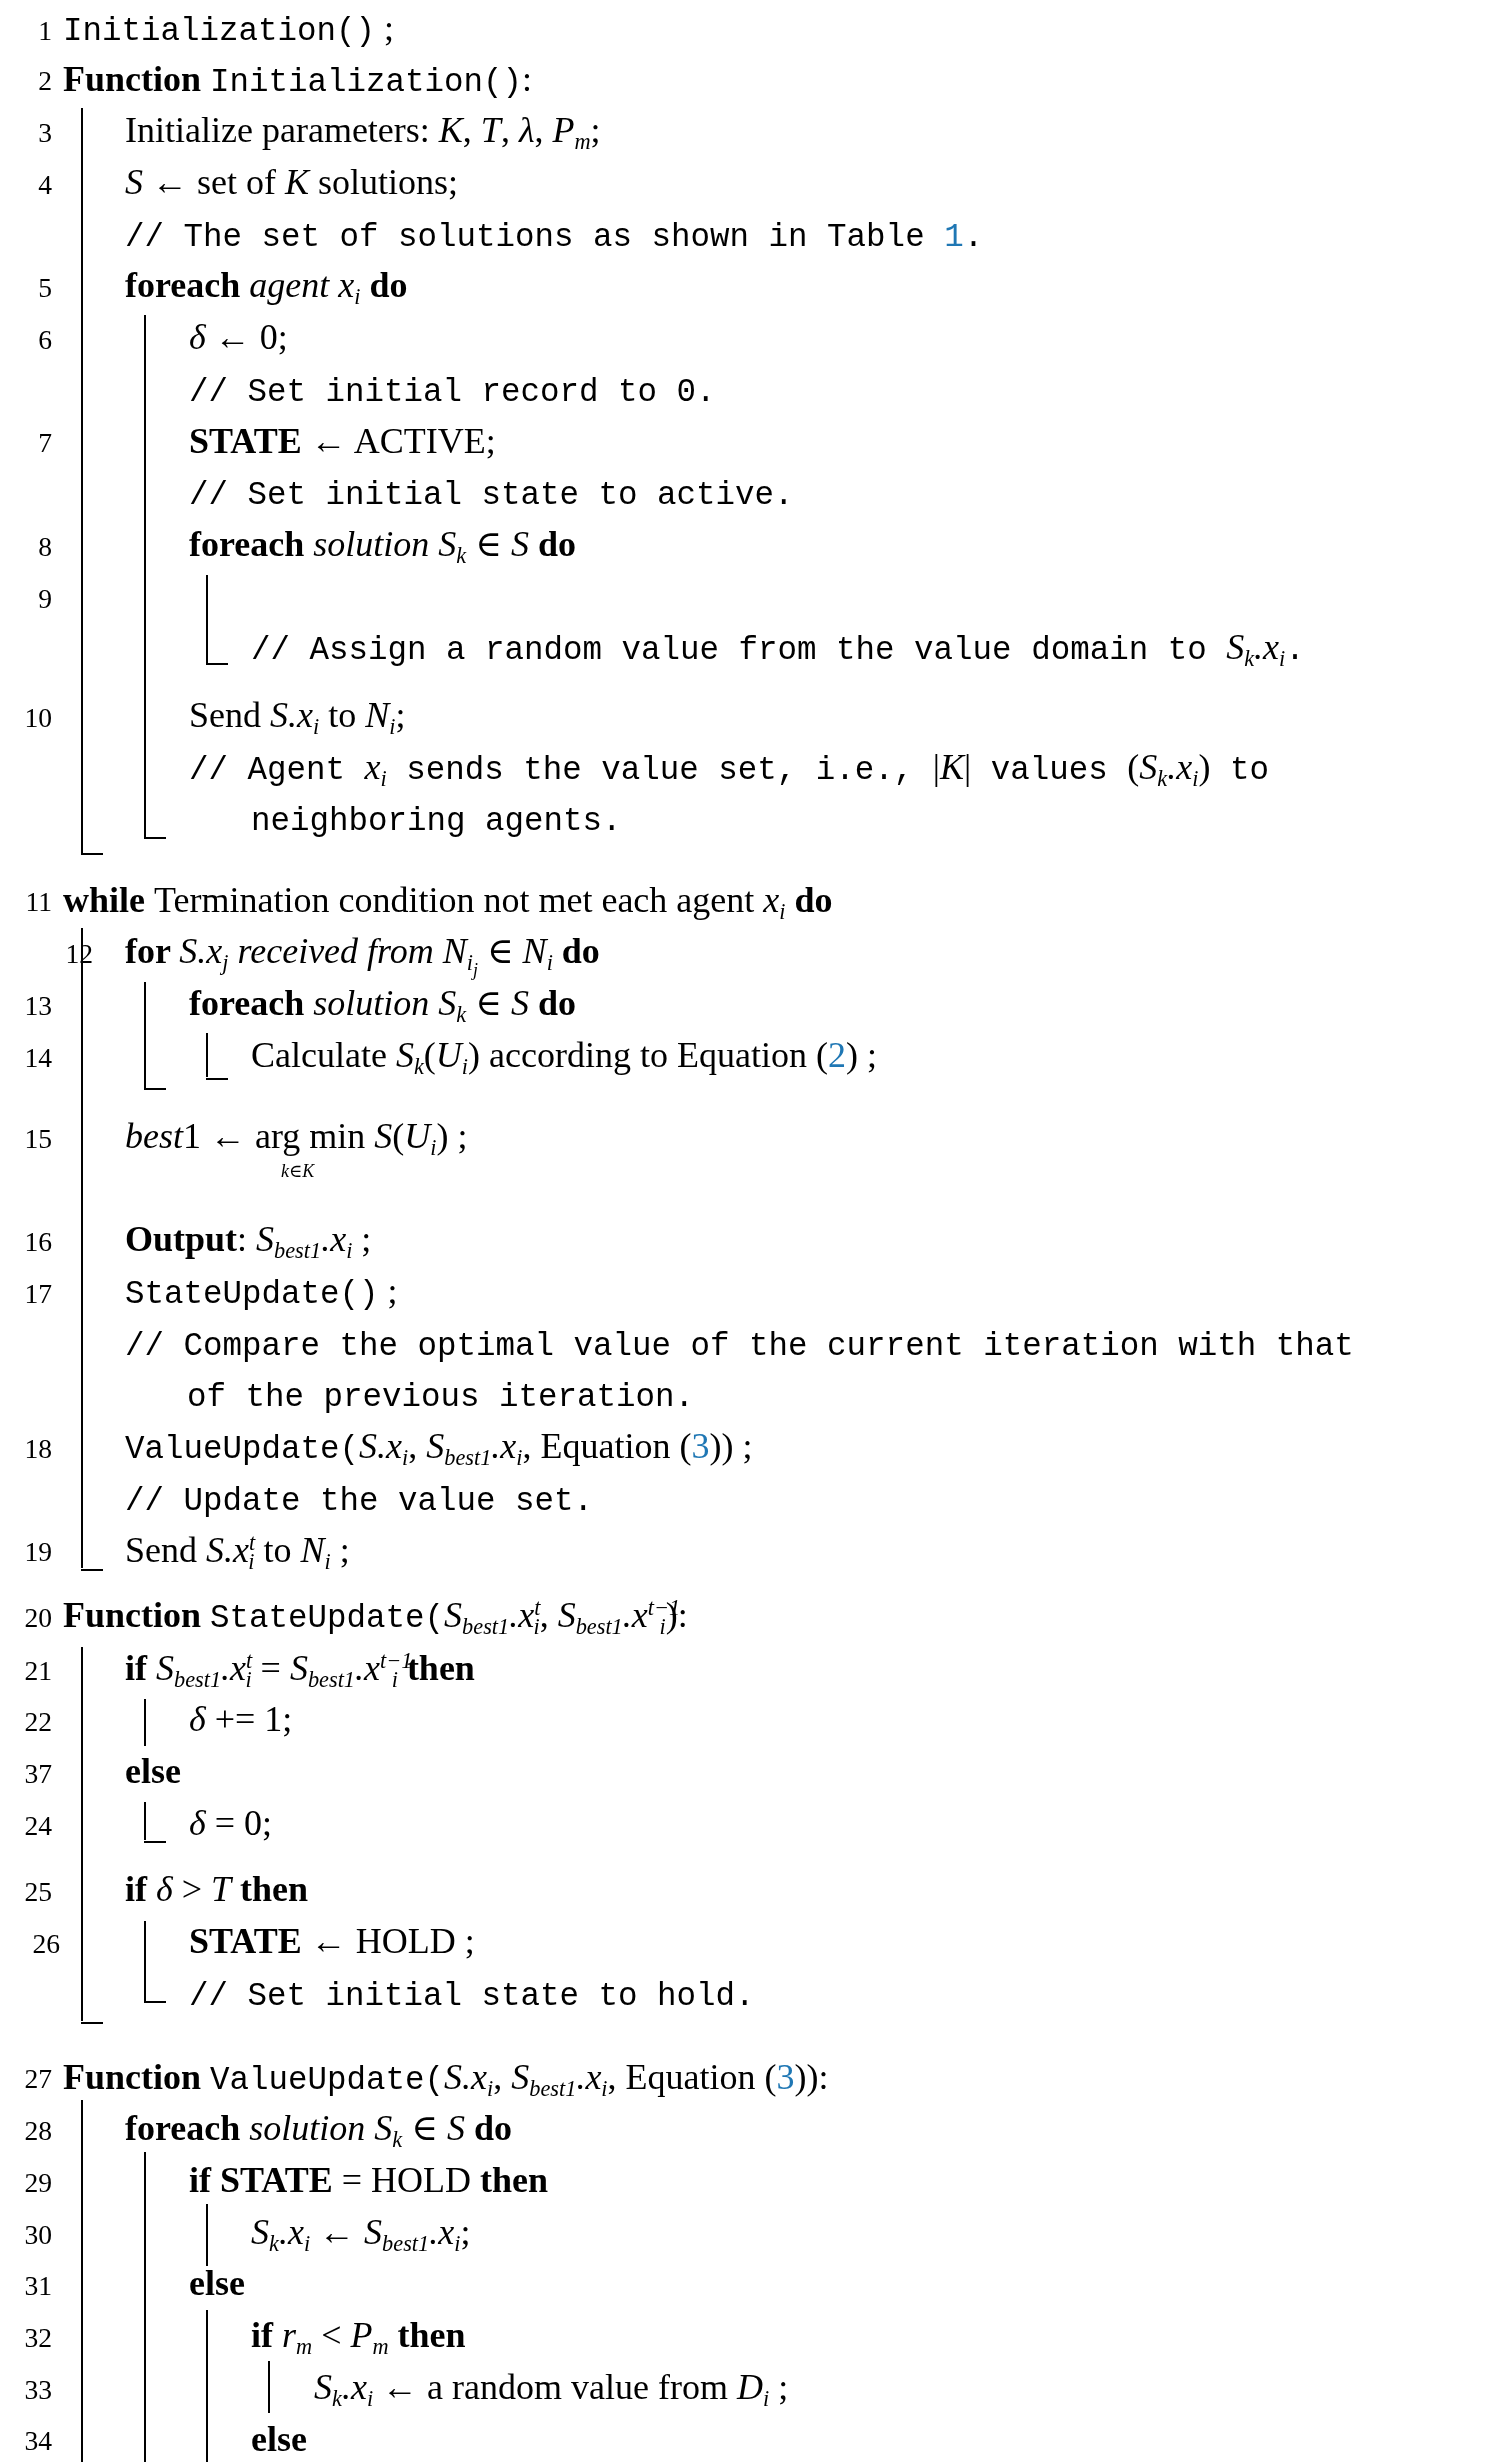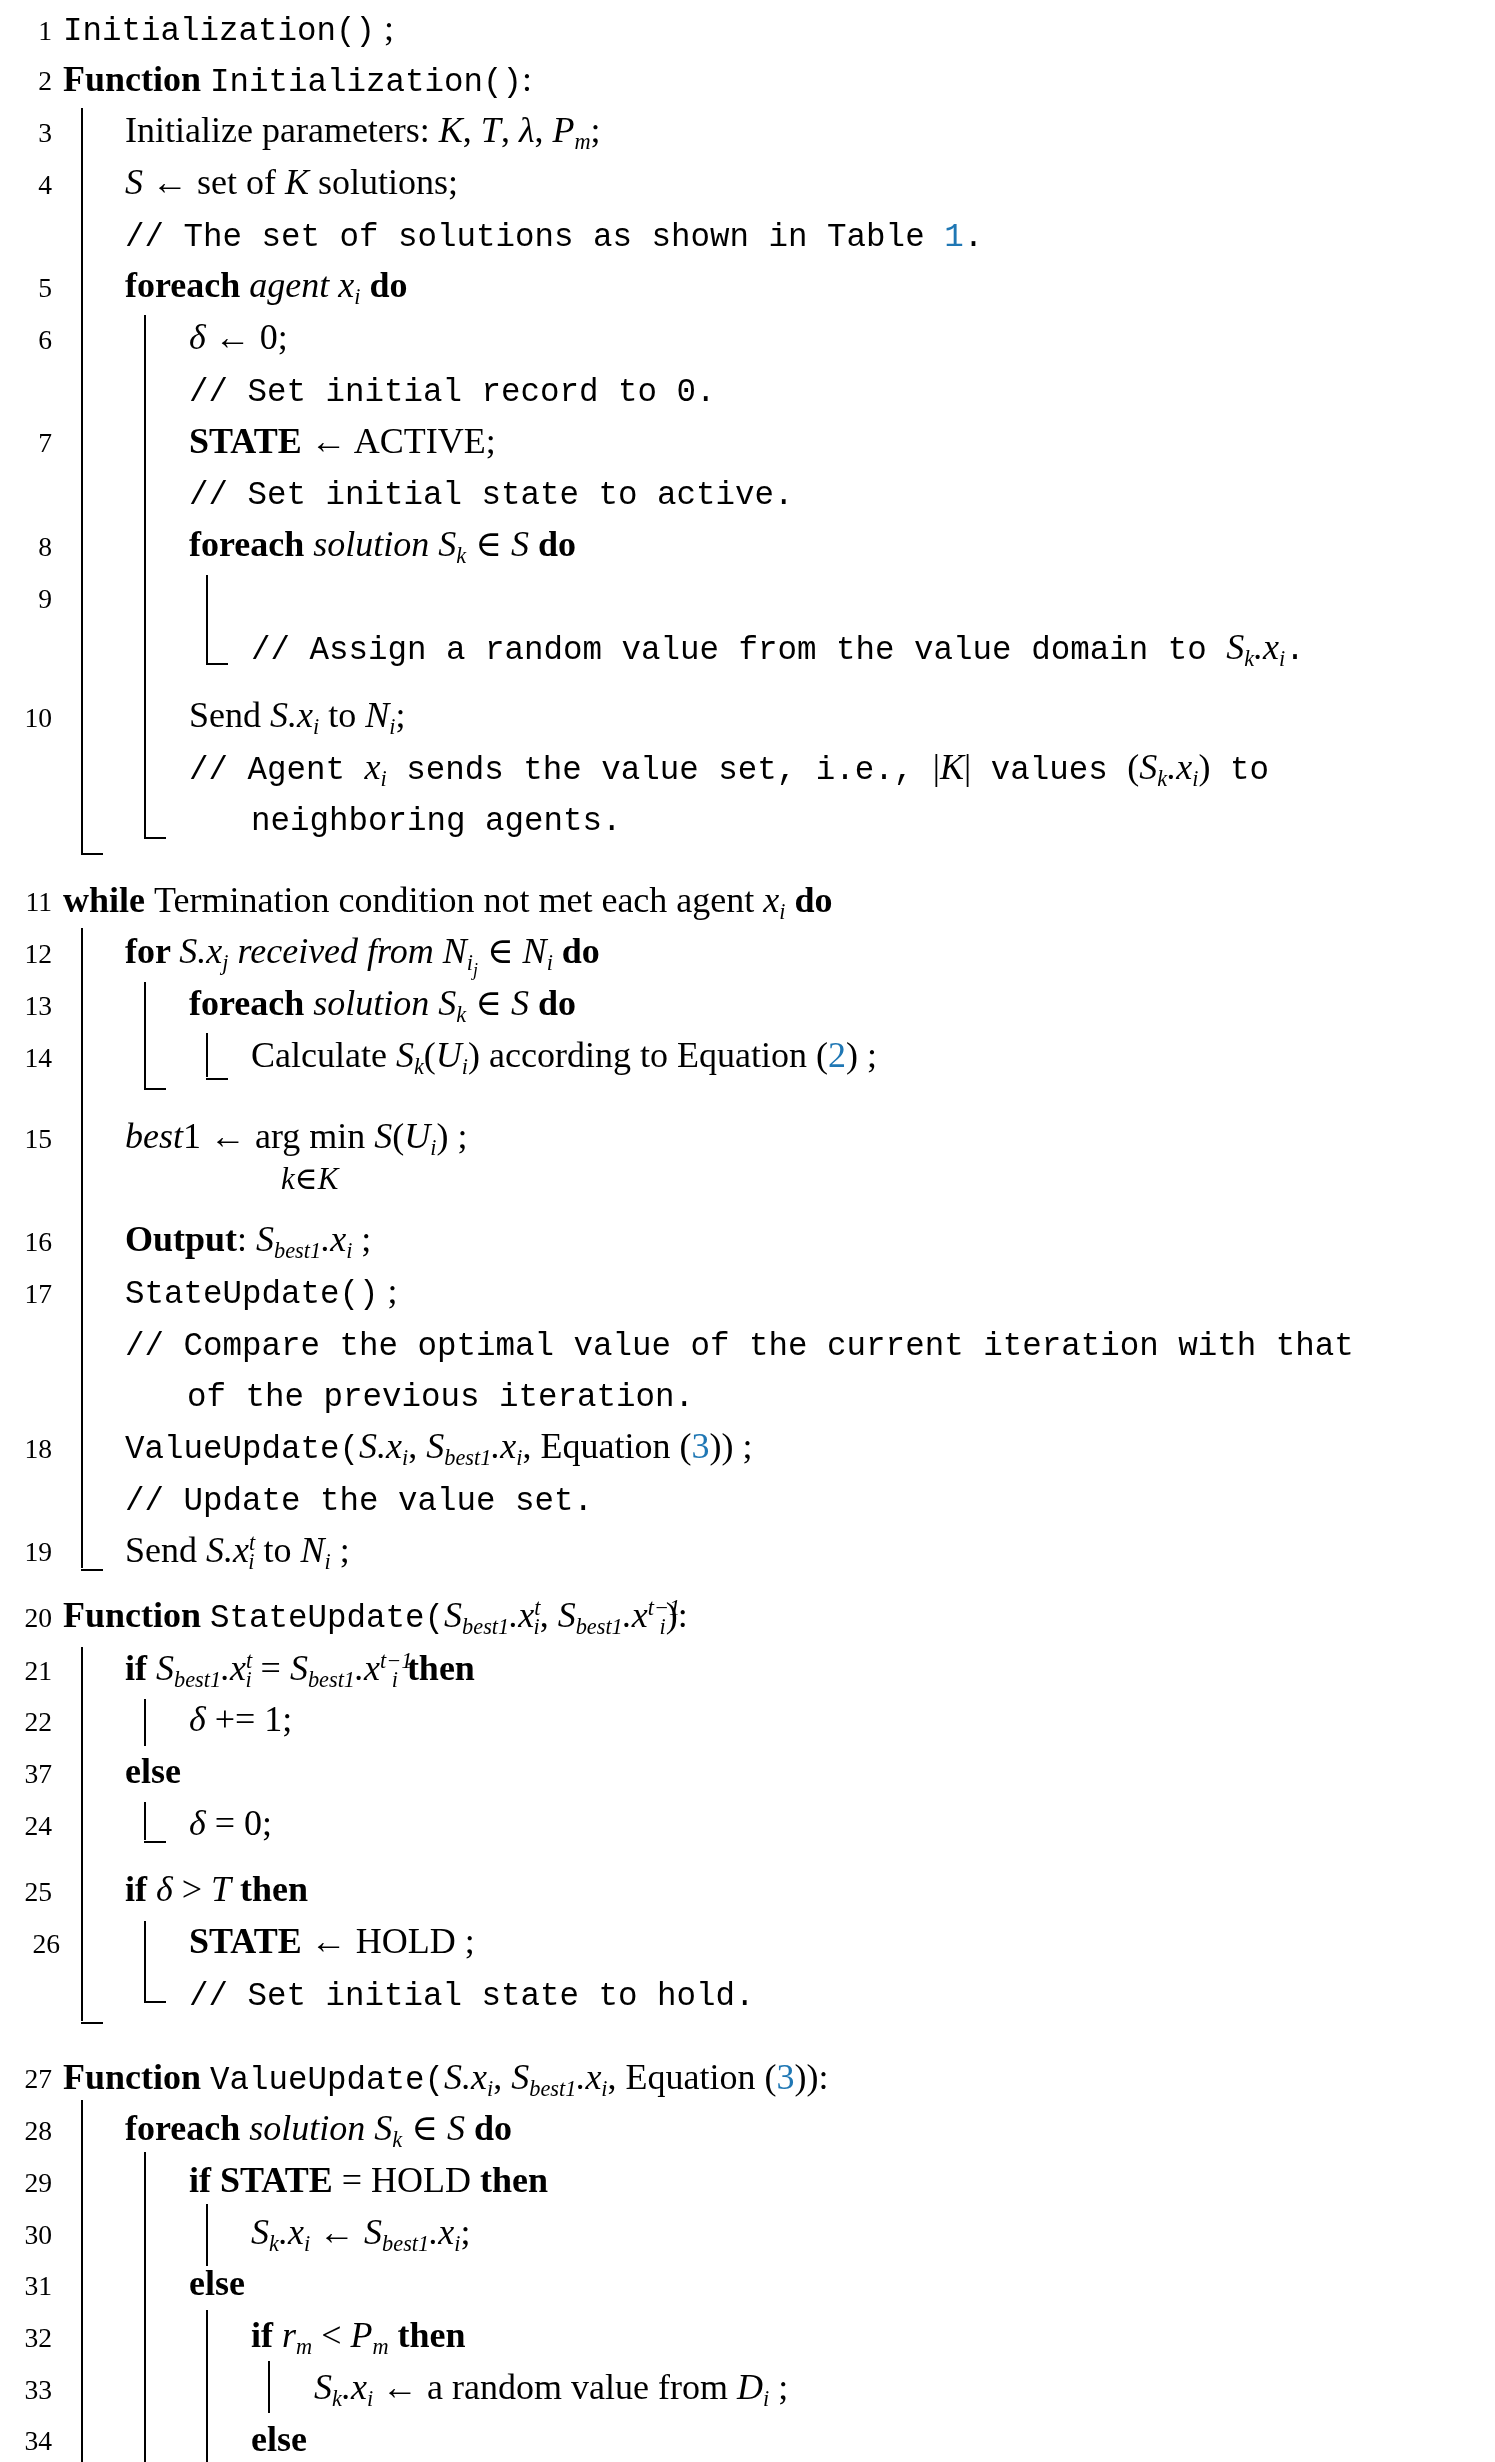--- a/index.html
+++ b/index.html
@@ -10,21 +10,21 @@
   .ln { position: absolute; white-space: nowrap; font-size: 27.6px; line-height: 1;
         font-family: "Liberation Serif", serif; text-align: right; }
   .b { font-weight: bold; }
   .i { font-style: italic; }
   .m { font-family: "Liberation Mono", "DejaVu Sans Mono", monospace; font-size: 32.5px; }
   .lnk { color: #1f77b4; }
   sub, sup { font-size: 0.62em; line-height: 0; position: relative; vertical-align: baseline; font-style: italic; }
   sub { top: 0.32em; }
   sup { top: -0.55em; }
   .subsup { display: inline-block; position: relative; vertical-align: baseline; }
-  .under { position: absolute; font-size: 31px; font-style: italic; white-space: nowrap; }
+  .under { position: absolute; font-size: 18px; font-style: italic; white-space: nowrap; }
   .vr { position: absolute; width: 2px; background: #000; }
   .hr { position: absolute; height: 2px; background: #000; }
 </style>
 </head>
 <body>
 
 <div id="algo">
     <div class="ln" style="top: 16.7px; left: 0px; width: 52px;">1</div>
     <div class="line" style="top: 9.8px; left: 63px;"><span class="m">Initialization()</span><span> ;</span></div>
     <div class="ln" style="top: 67px; left: 0px; width: 52px;">2</div>
@@ -45,21 +45,21 @@
     <div class="ln" style="top: 533px; left: 0px; width: 52px;">8</div>
     <div class="line" style="top: 526px; left: 189px;"><span class="b">foreach </span><span class="i">solution S</span><sub>k</sub><span> ∈ </span><span class="i">S</span><span class="b"> do</span></div>
     <div class="ln" style="top: 585px; left: 0px; width: 52px;">9</div>
     <div class="line" style="top: 629px; left: 251px;"><span class="m">// Assign a random value from the value domain to </span><span class="i">S</span><sub>k</sub><span class="i">.x</span><sub>i</sub><span class="m">.</span></div>
     <div class="ln" style="top: 704px; left: 0px; width: 52px;">10</div>
     <div class="line" style="top: 697px; left: 189px;"><span>Send </span><span class="i">S.x</span><sub>i</sub><span> to </span><span class="i">N</span><sub>i</sub><span>;</span></div>
     <div class="line" style="top: 749px; left: 189px;"><span class="m">// Agent </span><span class="i">x</span><sub>i</sub><span class="m"> sends the value set, i.e., </span><span>|</span><span class="i">K</span><span>|</span><span class="m"> values </span><span>(</span><span class="i">S</span><sub>k</sub><span class="i">.x</span><sub>i</sub><span>)</span><span class="m"> to</span></div>
     <div class="line" style="top: 800px; left: 251px;"><span class="m">neighboring agents.</span></div>
     <div class="ln" style="top: 888px; left: 0px; width: 52px;">11</div>
     <div class="line" style="top: 882px; left: 63px;"><span class="b">while </span><span>Termination condition not met each agent </span><span class="i">x</span><sub>i</sub><span class="b"> do</span></div>
-    <div class="ln" style="top: 940px; left: 0px; width: 52px;">12</div>
+    <div class="ln" style="top: 940px; left: 0px; width: 52px; padding-left: 41px;">12</div>
     <div class="line" style="top: 933px; left: 125px;"><span class="b">for </span><span class="i">S.x</span><sub>j</sub><span class="i"> received from N</span><sub>i<sub style="font-size: 0.8em;">j</sub></sub><span> ∈ </span><span class="i">N</span><sub>i</sub><span class="b"> do</span></div>
     <div class="ln" style="top: 992px; left: 0px; width: 52px;">13</div>
     <div class="line" style="top: 985px; left: 189px;"><span class="b">foreach </span><span class="i">solution S</span><sub>k</sub><span> ∈ </span><span class="i">S</span><span class="b"> do</span></div>
     <div class="ln" style="top: 1044px; left: 0px; width: 52px;">14</div>
     <div class="line" style="top: 1037px; left: 251px;"><span>Calculate </span><span class="i">S</span><sub>k</sub><span>(</span><span class="i">U</span><sub>i</sub><span>) according to Equation (</span><span class="lnk" style="color: rgb(31, 119, 180);">2</span><span>) ;</span></div>
     <div class="ln" style="top: 1125px; left: 0px; width: 52px;">15</div>
     <div class="line" style="top: 1118px; left: 125px;"><span class="i">best</span><span>1 ← arg min </span><span class="i">S</span><span>(</span><span class="i">U</span><sub>i</sub><span>) ;</span></div>
     <div class="under" style="left: 281px; top: 1160px;">k∈K</div>
     <div class="ln" style="top: 1228px; left: 0px; width: 52px;">16</div>
     <div class="line" style="top: 1221px; left: 125px;"><span class="b">Output</span><span>: </span><span class="i">S</span><sub>best1</sub><span class="i">.x</span><sub>i</sub><span> ;</span></div>

